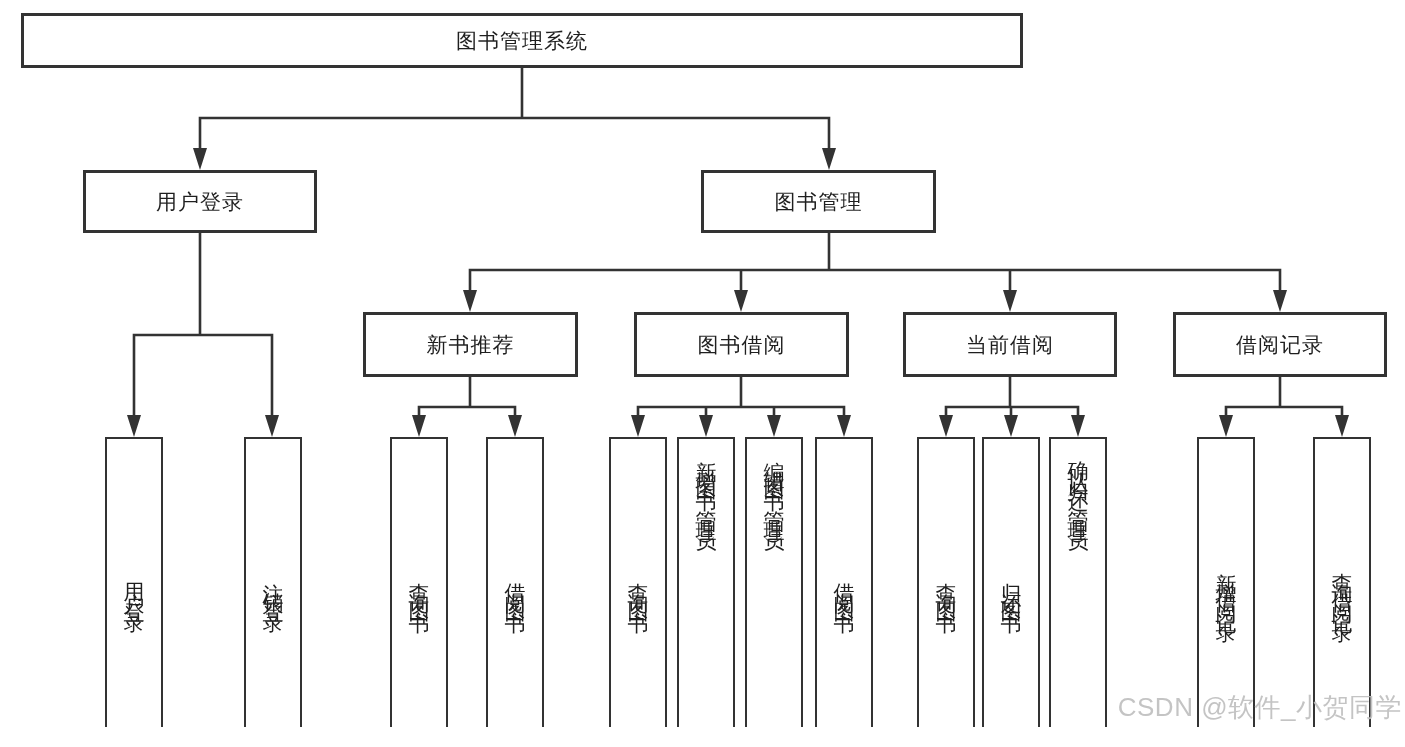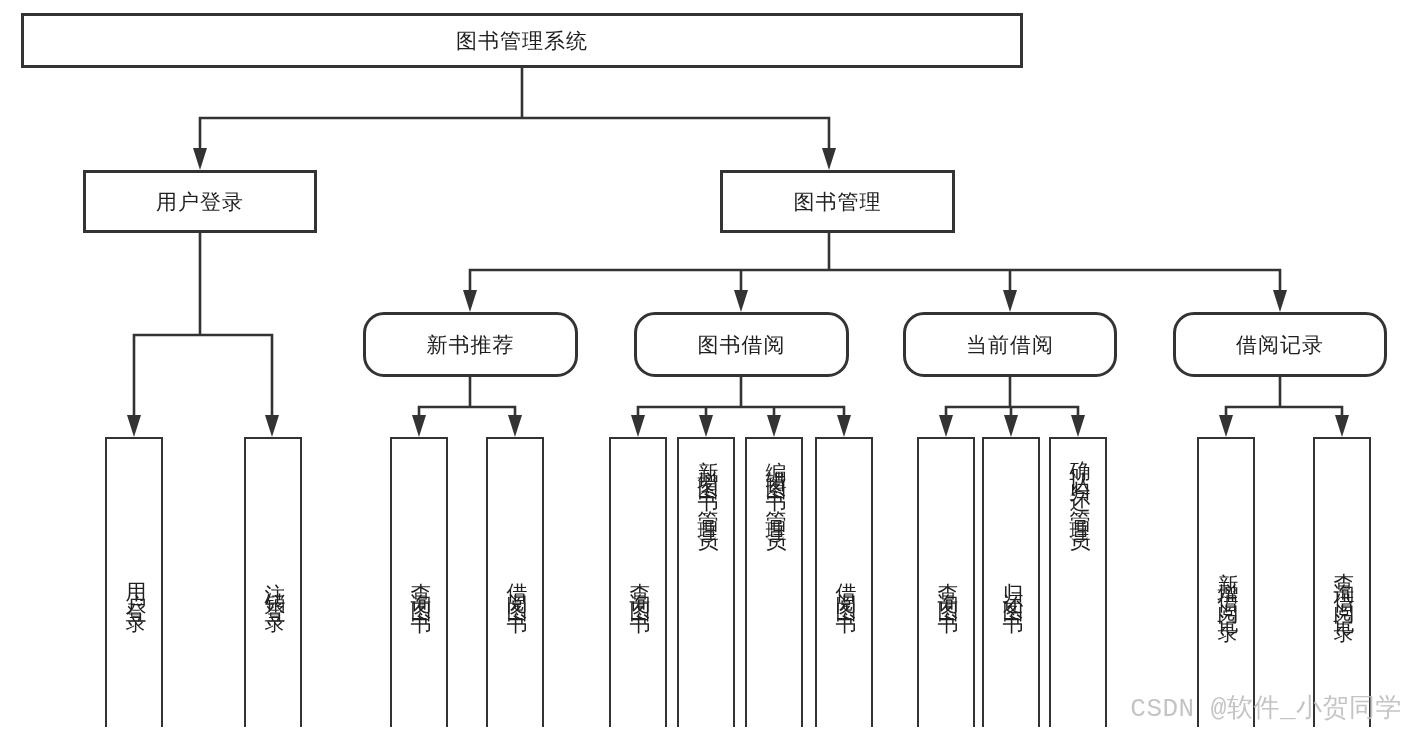--- a/index.html
+++ b/index.html
@@ -7,21 +7,20 @@
     background: var(--background, #ffffff);
     font-family: "Liberation Sans", sans-serif;
     color: var(--text, #1f1f1f);
   }
   .canvas {
     position: relative;
     width: 1405px;
     height: 727px;
     background: var(--background, #ffffff);
     overflow: hidden;
-    font-family: Liberation Mono, monospace;
   }
   .wires {
     position: absolute;
     left: 0; top: 0;
     width: 1405px; height: 747px;
   }
   .wires .line {
     fill: none;
     stroke: var(--line, #333333);
     stroke-width: 2.6;
@@ -39,22 +38,22 @@
     display: flex;
     align-items: center;
     justify-content: center;
     font-size: 21px;
     letter-spacing: 1px;
     color: var(--text, #1f1f1f);
     z-index: 2;
   }
   .root  { left: 21px;  top: 13px;  width: 1002px; height: 55px; }
   .l2a   { left: 83px;  top: 170px; width: 234px;  height: 63px; }
-  .l2b   { left: 720px; top: 170px; width: 235px;  height: 63px; align-items: center; }
-  .l3    { top: 312px; height: 65px; border-radius: 21px; }
+  .l2b   { left: 701px; top: 170px; width: 235px;  height: 63px; align-items: center; }
+  .l3    { top: 312px; height: 65px; }
   .l3a   { left: 363px;  width: 215px; }
   .l3b   { left: 634px;  width: 215px; text-align: center; }
   .l3c   { left: 903px;  width: 214px; }
   .l3d   { left: 1173px; width: 214px; }
   .leaf {
     position: absolute;
     box-sizing: border-box;
     top: 437px;
     width: 58px;
     height: 298px;

